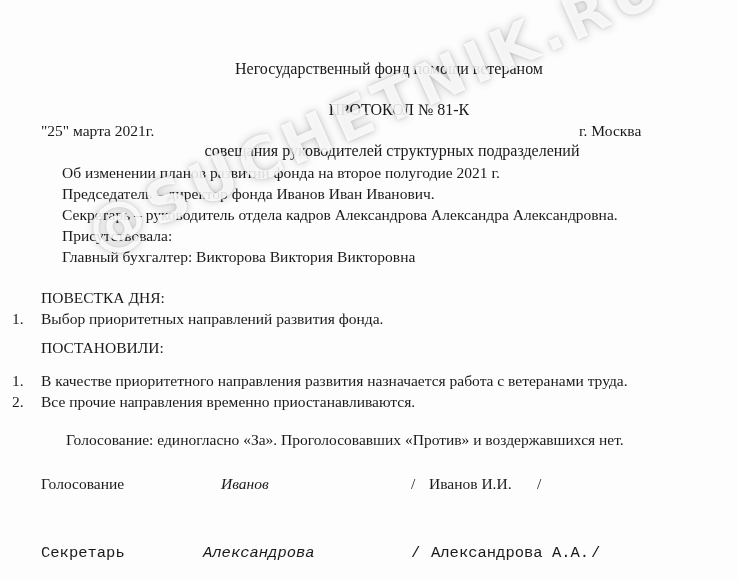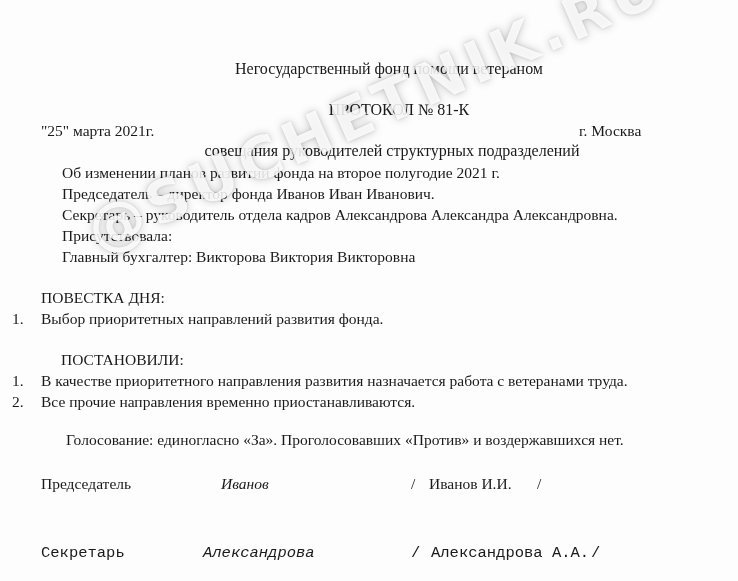--- a/index.html
+++ b/index.html
@@ -112,34 +112,34 @@
     <div>Присутствовала:</div>
     <div>Главный бухгалтер: Викторова Виктория Викторовна</div>
   </div>
 
   <div class="section-title" style="top:288px;">ПОВЕСТКА ДНЯ:</div>
   <div class="list-item" style="top:309px;">
     <span class="num">1.</span>
     <span class="text">Выбор приоритетных направлений развития фонда.</span>
   </div>
 
-  <div class="section-title" style="top:350px;margin-left:20px;">ПОСТАНОВИЛИ:</div>
+  <div class="section-title" style="top:338px;">ПОСТАНОВИЛИ:</div>
   <div class="list-item" style="top:371px;">
     <span class="num">1.</span>
     <span class="text">В качестве приоритетного направления развития назначается работа с ветеранами труда.</span>
   </div>
   <div class="list-item" style="top:392px;">
     <span class="num">2.</span>
     <span class="text">Все прочие направления временно приостанавливаются.</span>
   </div>
 
   <div class="vote">Голосование: единогласно «За». Проголосовавших «Против» и воздержавшихся нет.</div>
 
   <div class="sig-row" style="top:474px;">
-    <span style="left:0;">Председатель</span>
+    <span style="left:0;">Голосование</span>
     <span class="signature" style="left:180px;">Иванов</span>
     <span style="left:370px;">/</span>
     <span style="left:388px;text-align:center;">Иванов И.И.</span>
     <span style="left:496px;">/</span>
   </div>
 
   <div class="sig-row" style="top:543px;font-family:Liberation Mono, monospace;">
     <span style="left:0;">Секретарь</span>
     <span class="signature" style="left:162px;">Александрова</span>
     <span style="left:370px;">/</span>

